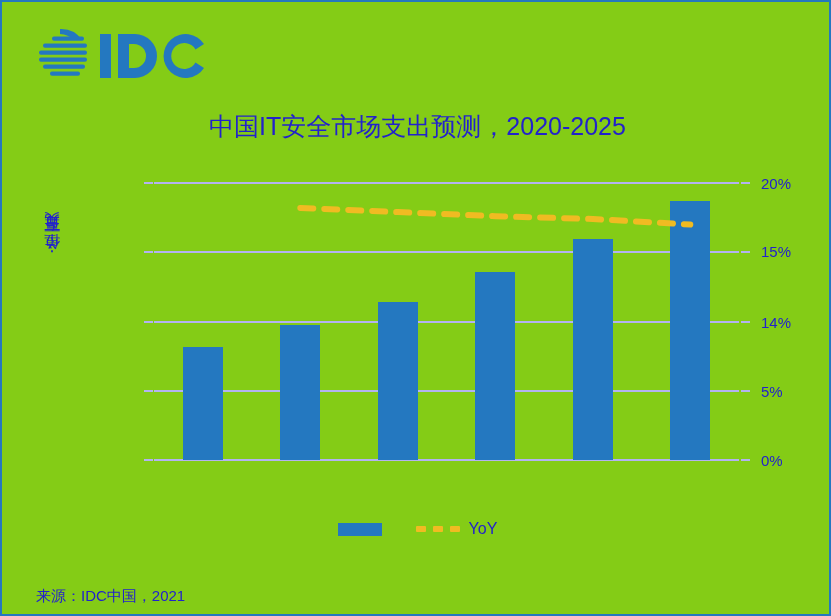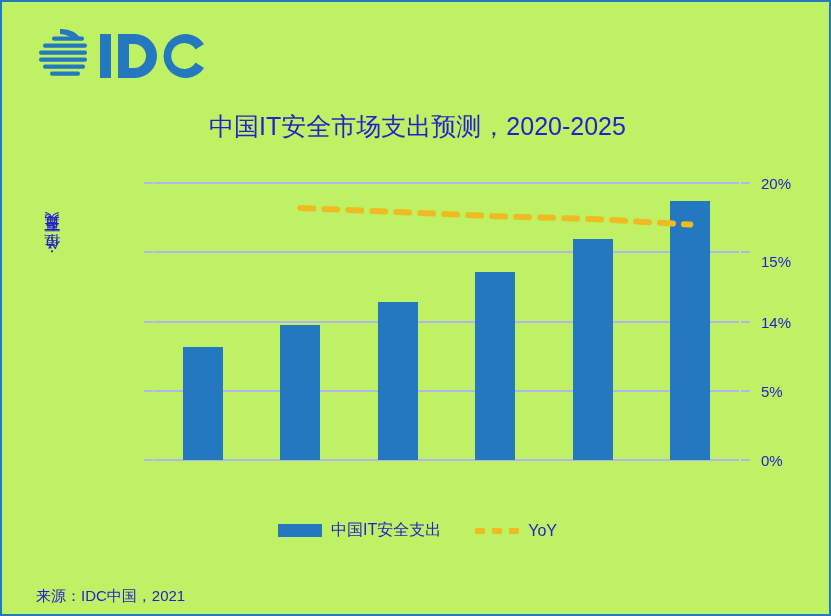--- a/index.html
+++ b/index.html
@@ -7,21 +7,21 @@
     width:831px;height:616px;
     background:#ffffff;
     font-family:"Liberation Sans","DejaVu Sans",sans-serif;
     overflow:hidden;
   }
   #slide{
     position:relative;
     width:831px;height:616px;
     box-sizing:border-box;
     border:2px solid #2478C0;
-    background:#bef264;
+    background:#84cc16;
   }
 
   
   #logo{position:absolute;left:32px;top:24px;height:56px;display:flex;align-items:center;}
   #logo svg{display:block;}
 
   
   #chart-title{
     position:absolute;left:0;top:108px;width:831px;
     text-align:center;
@@ -131,40 +131,39 @@
       <div class="tick-mark" style="top: 206.75px; left: -10px;"></div>
       <div class="tick-mark" style="top: 206.75px; left: 587px;"></div>
       <div class="ytick-right" style="top: 207.75px; left: 607px;">5%</div>
       <div class="gridline" style="top: 137.5px;"></div>
       <div class="tick-mark" style="top: 137.5px; left: -10px;"></div>
       <div class="tick-mark" style="top: 137.5px; left: 587px;"></div>
       <div class="ytick-right" style="top: 138.5px; left: 607px;">14%</div>
       <div class="gridline" style="top: 68.25px;"></div>
       <div class="tick-mark" style="top: 68.25px; left: -10px;"></div>
       <div class="tick-mark" style="top: 68.25px; left: 587px;"></div>
-      <div class="ytick-right" style="top: 78px; left: 607px;">15%</div>
+      <div class="ytick-right" style="top: 68px; left: 607px;">15%</div>
       <div class="gridline" style="top: -1px;"></div>
       <div class="tick-mark" style="top: -1px; left: -10px;"></div>
       <div class="tick-mark" style="top: -1px; left: 587px;"></div>
       <div class="ytick-right" style="top: 0px; left: 607px;">20%</div>
       <div class="bar" title="2020: 8,160" style="left: 28.75px; height: 113.016px; background: rgb(36, 120, 192);"></div>
       <div class="bar" title="2021: 9,750" style="left: 126.25px; height: 135.037px; background: rgb(36, 120, 192);"></div>
       <div class="bar" title="2022: 11,400" style="left: 223.75px; height: 157.89px; background: rgb(36, 120, 192);"></div>
       <div class="bar" title="2023: 13,570" style="left: 321.25px; height: 187.945px; background: rgb(36, 120, 192);"></div>
       <div class="bar" title="2024: 15,960" style="left: 418.75px; height: 221.046px; background: rgb(36, 120, 192);"></div>
       <div class="bar" title="2025: 18,700" style="left: 516.25px; height: 258.995px; background: rgb(36, 120, 192);"></div>
       <svg id="line-layer" width="585" height="277" style="overflow: visible;">
         <polyline points="146.3,24.9 243.8,29.1 341.3,33.2 438.8,36.0 536.3,41.6" fill="none" stroke="#F0BB22" stroke-width="6" stroke-linecap="round" stroke-dasharray="13 11"></polyline>
       </svg>
     </div>
 
   <div id="legend">
     <div class="legend-item">
       <span class="legend-swatch-bar"></span>
-      <span class="legend-label">中国IT安全支出</span>
     </div>
     <div class="legend-item">
       <span class="legend-swatch-line">
         <i style="left:0"></i>
           <i style="left:17px"></i>
           <i style="left:34px"></i>
       </span>
       <span class="legend-label">YoY</span>
     </div>
   </div>

